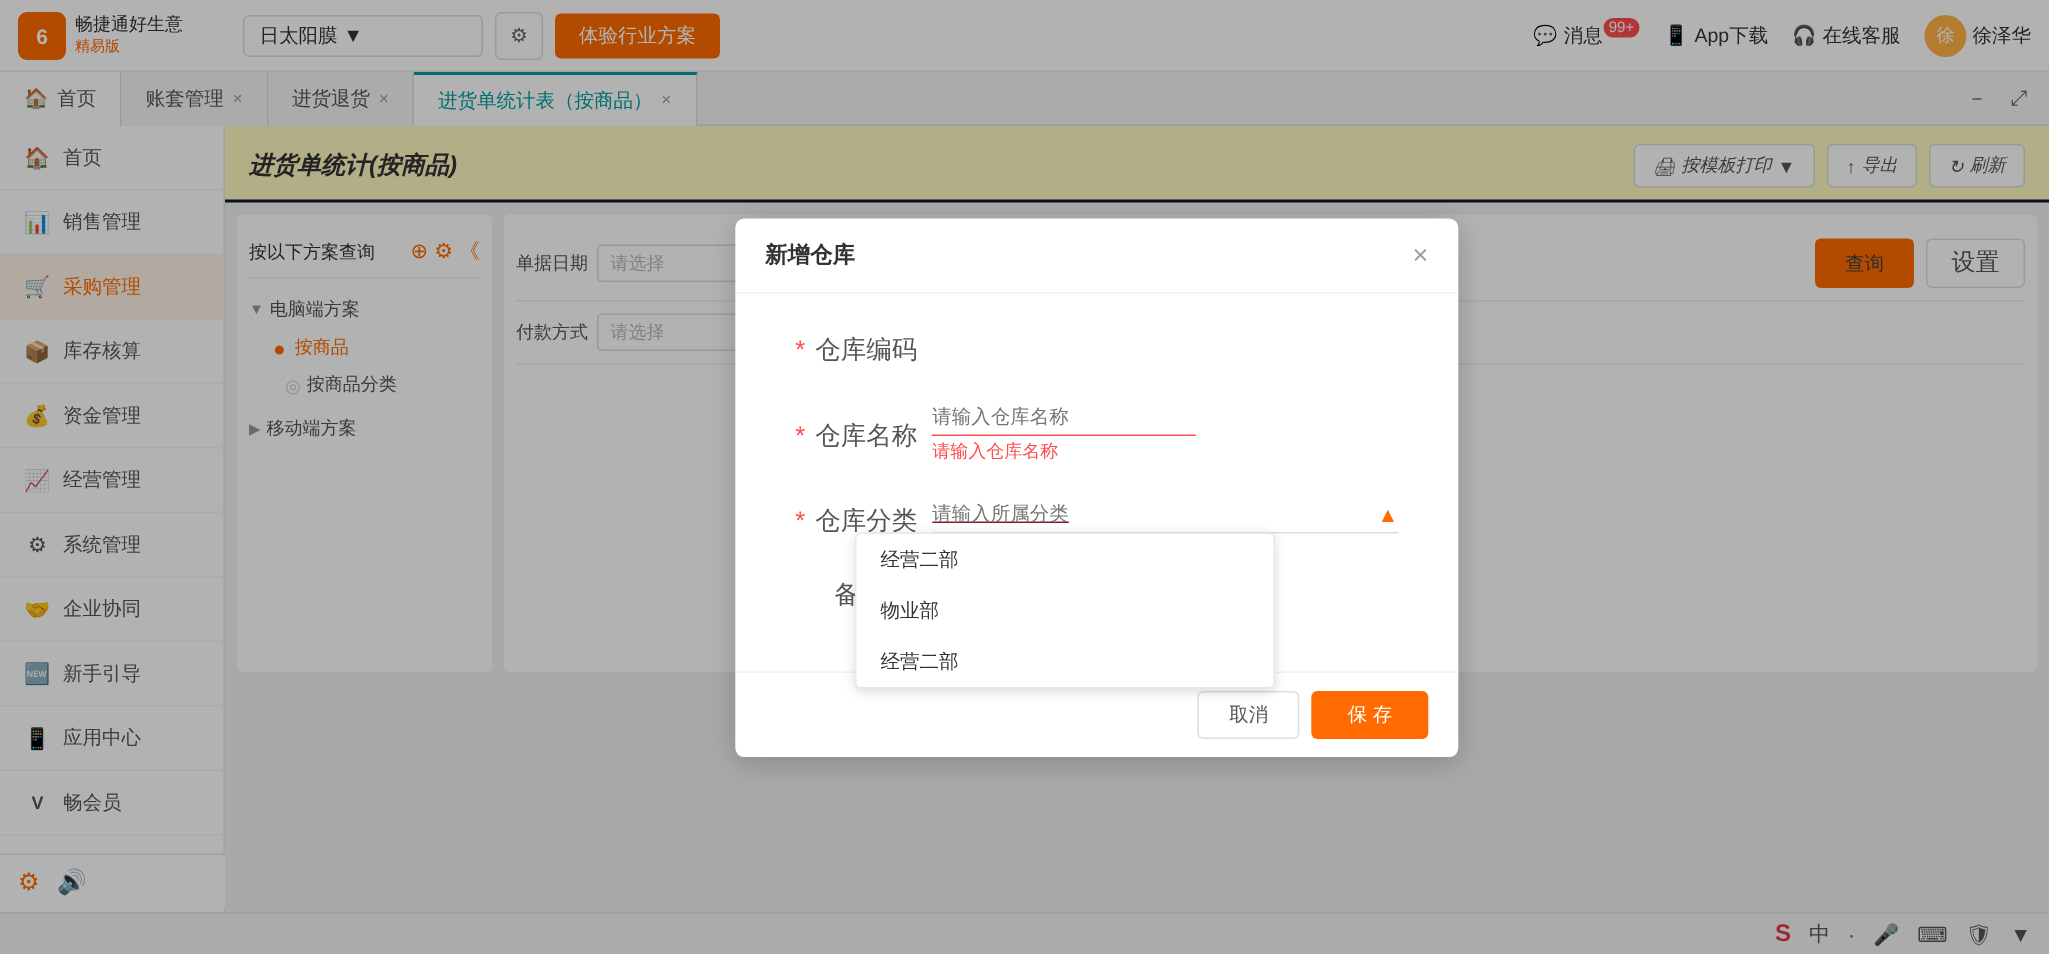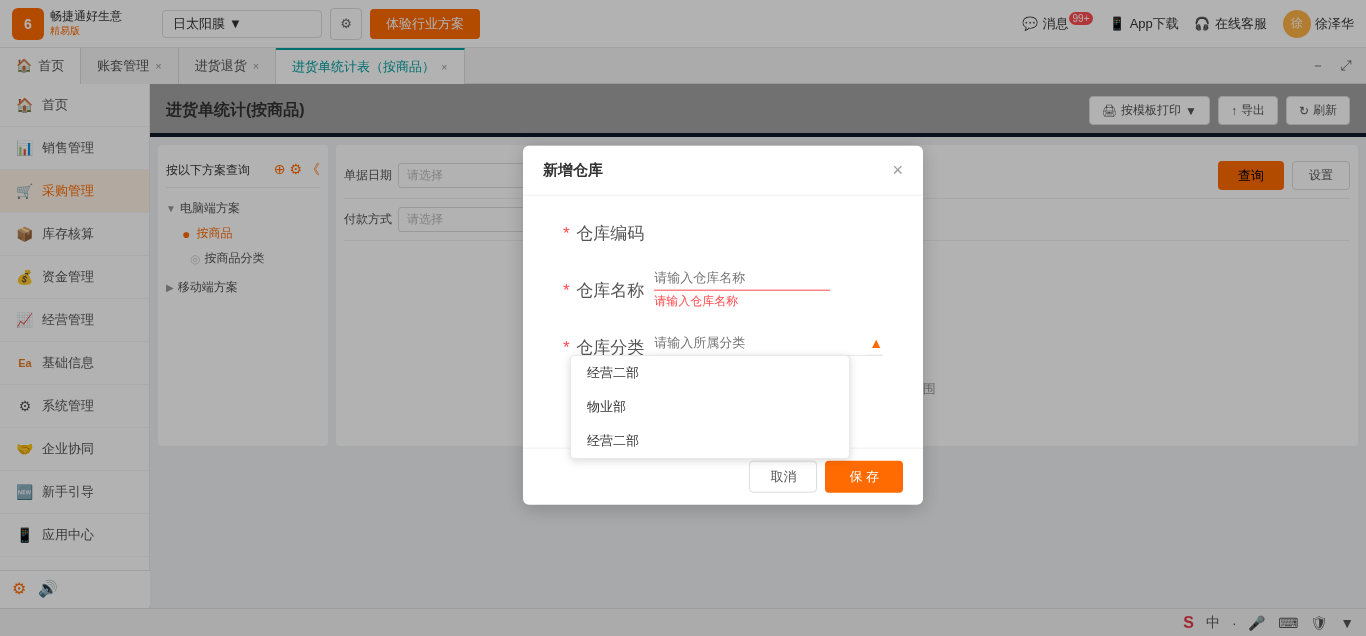--- a/index.html
+++ b/index.html
@@ -138,23 +138,24 @@
     }
 
     
     .content-area {
       flex: 1;
       background: #f0f2f5;
       position: relative;
       overflow: hidden;
     }
     .content-header {
-      background: #a3a3a3;
+      background: #fef9c3;
       padding: 12px 16px 8px;
-      border-bottom: 4px solid #0f172a;
+      border-bottom: 2px solid #0f172a;
+      font-style: italic;
     }
     .page-title-row {
       display: flex; align-items: center; justify-content: space-between;
     }
     .page-title { font-size: 16px; font-weight: bold; color: #333; }
     .page-actions { display: flex; gap: 8px; align-items: center; }
     .action-btn {
       display: flex; align-items: center; gap: 4px;
       padding: 5px 12px; border: 1px solid #ddd;
       border-radius: 4px; cursor: pointer; color: #555; font-size: 12px;
@@ -169,21 +170,21 @@
       z-index: 100;
     }
 
     
     .modal {
       position: fixed;
       top: 50%; left: 50%;
       transform: translate(-40%, -48%);
       background: #fff;
       border-radius: 6px;
-      width: 400px;
+      width: 482px;
       z-index: 200;
       box-shadow: 0 4px 20px rgba(0,0,0,0.2);
       padding-bottom: 0;
     }
     .modal-header {
       display: flex; align-items: center; justify-content: space-between;
       padding: 14px 20px;
       border-bottom: 1px solid #f0f0f0;
     }
     .modal-title { font-size: 15px; font-weight: bold; color: #333; }
@@ -207,21 +208,21 @@
     .form-input.error { border-bottom: 1px solid #ff4d4f; }
     .error-msg { color: #ff4d4f; font-size: 12px; margin-top: 2px; }
     .form-field-wrap { flex: 1; position: relative; }
     .category-input-wrap {
       flex: 1;
       border: none; border-bottom: 1px solid #ddd;
       display: flex; align-items: center;
     }
     .category-input {
       flex: 1; border: none; outline: none;
-      padding: 5px 0; font-size: 13px; color: #3b82f6;
+      padding: 5px 0; font-size: 13px; color: #7f1d1d; text-decoration: underline;
     }
     .category-arrow {
       color: #ff6b00; font-size: 14px; cursor: pointer;
     }
     .modal-footer {
       display: flex; justify-content: flex-end;
       padding: 12px 20px;
       border-top: 1px solid #f0f0f0;
     }
     .btn-cancel {
@@ -297,22 +298,22 @@
     .filter-btn { cursor: pointer; color: #ff6b00; font-size: 14px; }
     .tree-node { padding: 4px 0; cursor: pointer; font-size: 12px; color: #555; display: flex; align-items: center; gap: 4px; }
     .tree-node.active { color: #ff6b00; }
     .tree-arrow { font-size: 10px; color: #999; }
     .select-input {
       border: 1px solid #ddd; border-radius: 3px;
       padding: 3px 8px; font-size: 12px; color: #555;
       min-width: 120px; cursor: pointer;
       display: flex; align-items: center; justify-content: space-between;
     }
-    .btn-query { background: #ff6b00; color: #000000; border: none; border-radius: 4px; padding: 5px 20px; cursor: pointer; font-size: 13px; text-align: center; }
-    .btn-set { background: #fff; color: #555; border: 1px solid #ddd; border-radius: 4px; padding: 5px 16px; cursor: pointer; font-size: 12px; }
+    .btn-query { background: #ff6b00; color: #404040; border: none; border-radius: 4px; padding: 5px 20px; cursor: pointer; font-size: 13px; text-align: center; }
+    .btn-set { background: #fff; color: #555; border: 1px solid #ddd; border-radius: 4px; padding: 5px 16px; cursor: pointer; font-size: 16px; }
   </style>
 </head>
 <body>
 
 <div class="overlay"></div>
 
 <div class="top-bar">
   <div class="logo-area">
     <div class="logo-icon">
       <span>6</span>
@@ -399,24 +400,20 @@
       <span class="sidebar-icon">📦</span>
       <span>库存核算</span>
     </div>
     <div class="sidebar-item">
       <span class="sidebar-icon">💰</span>
       <span>资金管理</span>
     </div>
     <div class="sidebar-item">
       <span class="sidebar-icon">📈</span>
       <span>经营管理</span>
-    </div>
-    <div class="sidebar-item">
-      <span class="sidebar-icon" style="font-size:11px;font-weight:bold;color:#e67e22;">Ea</span>
-      <span>基础信息</span>
     </div>
     <div class="sidebar-item">
       <span class="sidebar-icon">⚙</span>
       <span>系统管理</span>
     </div>
     <div class="sidebar-item">
       <span class="sidebar-icon">🤝</span>
       <span>企业协同</span>
     </div>
     <div class="sidebar-item">

